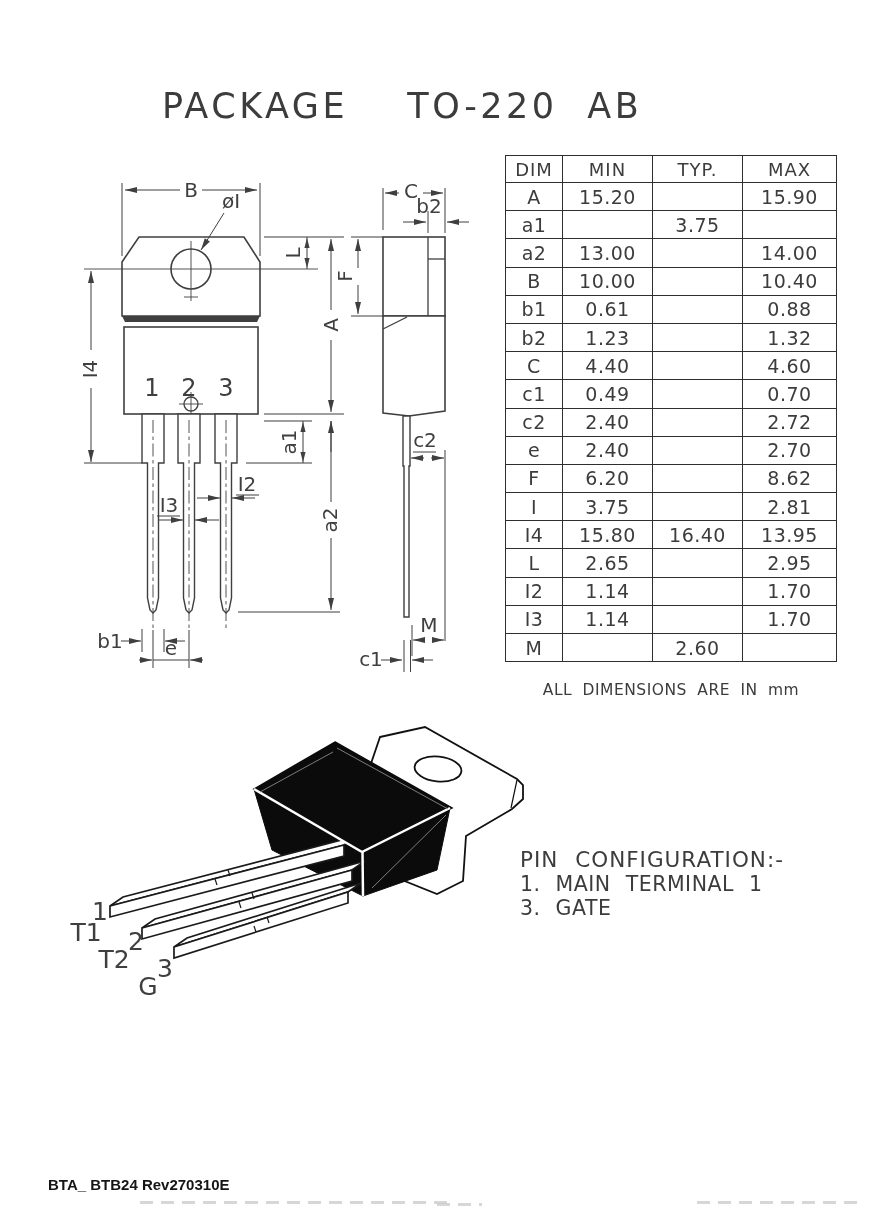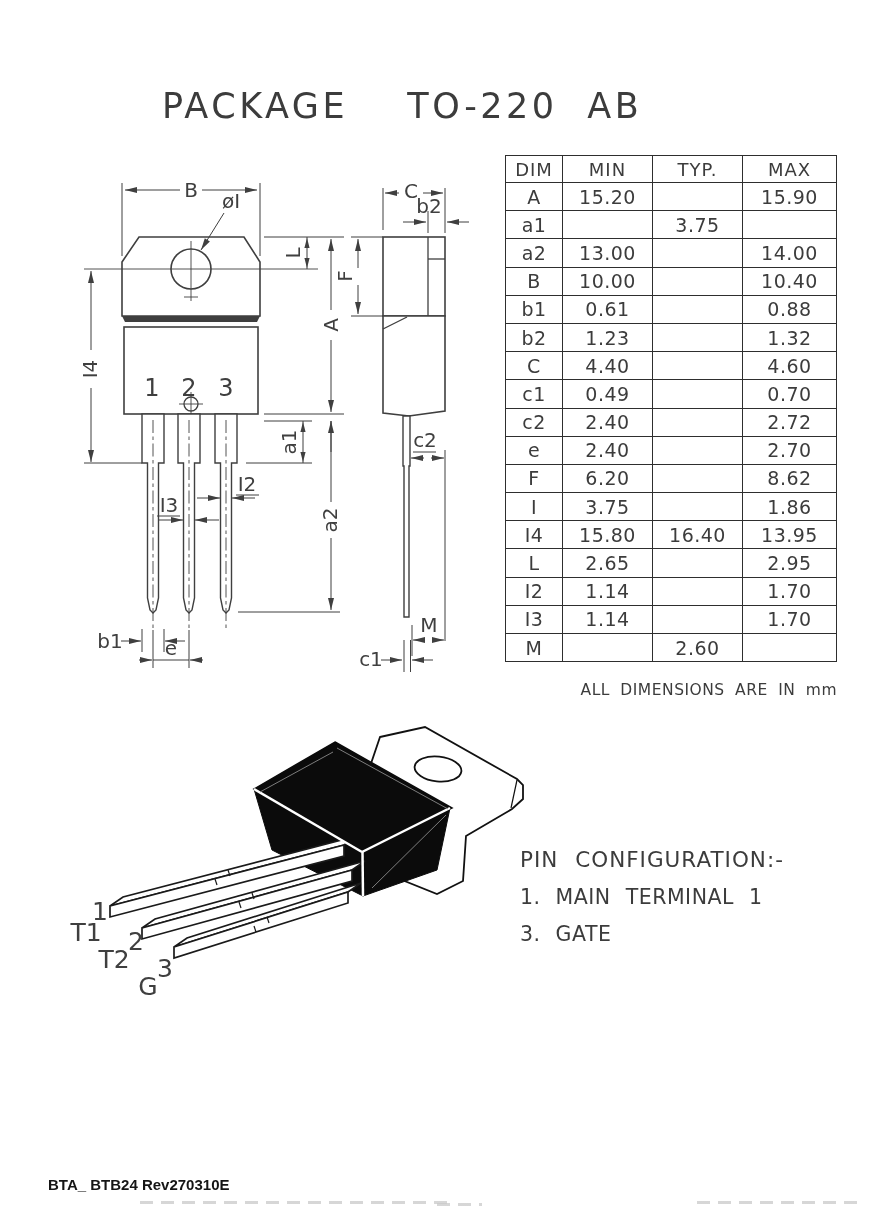--- a/index.html
+++ b/index.html
@@ -12,25 +12,25 @@
   .dl{font-size:20px;}
   .pn{font-size:24px;}
   .tl{font-size:25px;}
   
   .dim-table{position:absolute;left:505px;top:155px;border-collapse:collapse;table-layout:fixed;}
   .dim-table td,.dim-table th{border:1.6px solid #2e2e2e;padding:0;margin:0;text-align:center;
       font-weight:400;color:#3c3c3c;background:#fff;}
   .dim-table th{height:26px;font-size:18px;letter-spacing:1px;}
   .dim-table td{height:27.2px;font-size:19px;letter-spacing:0.5px;}
   .col-dim{width:57px;} .col-min{width:90px;} .col-typ{width:90px;} .col-max{width:94px;}
-  .footnote{position:absolute;left:505px;top:681px;width:332px;text-align:right;
+  .footnote{position:absolute;left:505px;top:681px;width:332px;text-align:center;
       font-size:15.5px;color:#3c3c3c;letter-spacing:0.5px;word-spacing:5px;}
   .pincfg{position:absolute;left:520px;top:847px;color:#3c3c3c;}
   .pincfg .hd{font-size:21.5px;word-spacing:9px;letter-spacing:1px;}
-  .pincfg .it{font-size:20.5px;word-spacing:8px;letter-spacing:0.5px;margin-top:13px;}
+  .pincfg .it{font-size:20.5px;word-spacing:8px;letter-spacing:0.5px;}
   .docref{position:absolute;left:48px;top:1168px;font-family:"Liberation Sans",sans-serif;
       font-weight:bold;font-size:15px;color:#151515;margin-top:8px;}
   .ghost{position:absolute;height:3px;top:1201px;opacity:.75;
       background:repeating-linear-gradient(90deg,#c9c9c9 0 13px,transparent 13px 21px);}
 </style>
 </head>
 <body>
 
 <div class="page">
 
@@ -315,21 +315,21 @@
         <tr>
           <td>F</td>
           <td>6.20</td>
           <td></td>
           <td>8.62</td>
         </tr>
         <tr>
           <td>I</td>
           <td>3.75</td>
           <td></td>
-          <td>1.86</td>
+          <td>2.81</td>
         </tr>
         <tr>
           <td>I4</td>
           <td>15.80</td>
           <td>16.40</td>
           <td>13.95</td>
         </tr>
         <tr>
           <td>L</td>
           <td>2.65</td>

